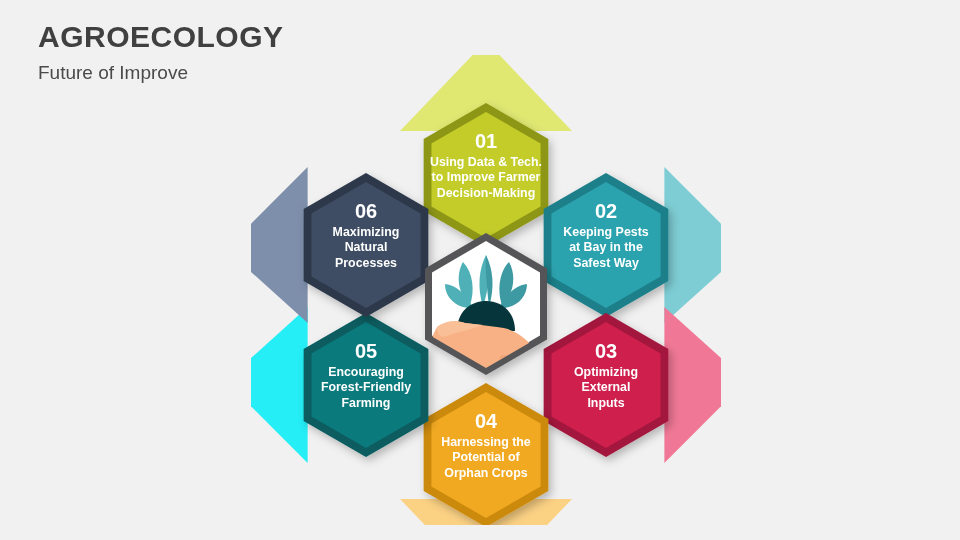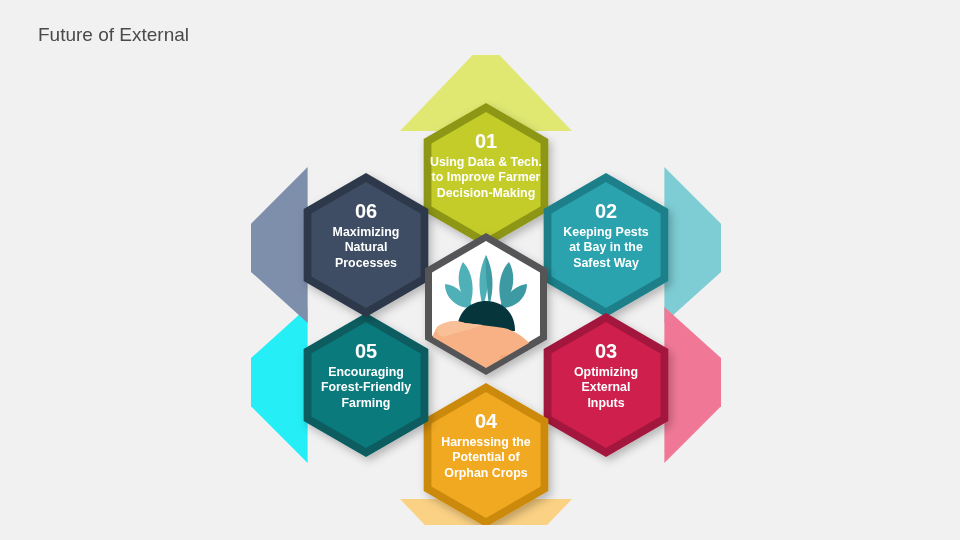--- a/index.html
+++ b/index.html
@@ -65,21 +65,22 @@
     font-family: "Liberation Sans", sans-serif;
     font-size: 12.4px;
     font-weight: bold;
     text-anchor: middle;
   }
 </style>
 </head>
 <body>
 
 <div id="title-block">
-  <div id="subtitle">Future of External</div>
+  <div id="main-title">AGROECOLOGY</div>
+  <div id="subtitle">Future of Improve</div>
 </div>
 
 <div id="diagram-stage">
   <svg id="diagram-svg" viewBox="0 0 470 470" xmlns="http://www.w3.org/2000/svg">
     <defs>
       <filter id="softShadow" x="-40%" y="-40%" width="180%" height="180%">
         <feDropShadow dx="3" dy="4" stdDeviation="4" flood-color="#000000" flood-opacity="0.25"></feDropShadow>
       </filter>
       <clipPath id="centerClip">
         <polygon points="235,185 290,217 290,281 235,313 180,281 180,217"></polygon>

